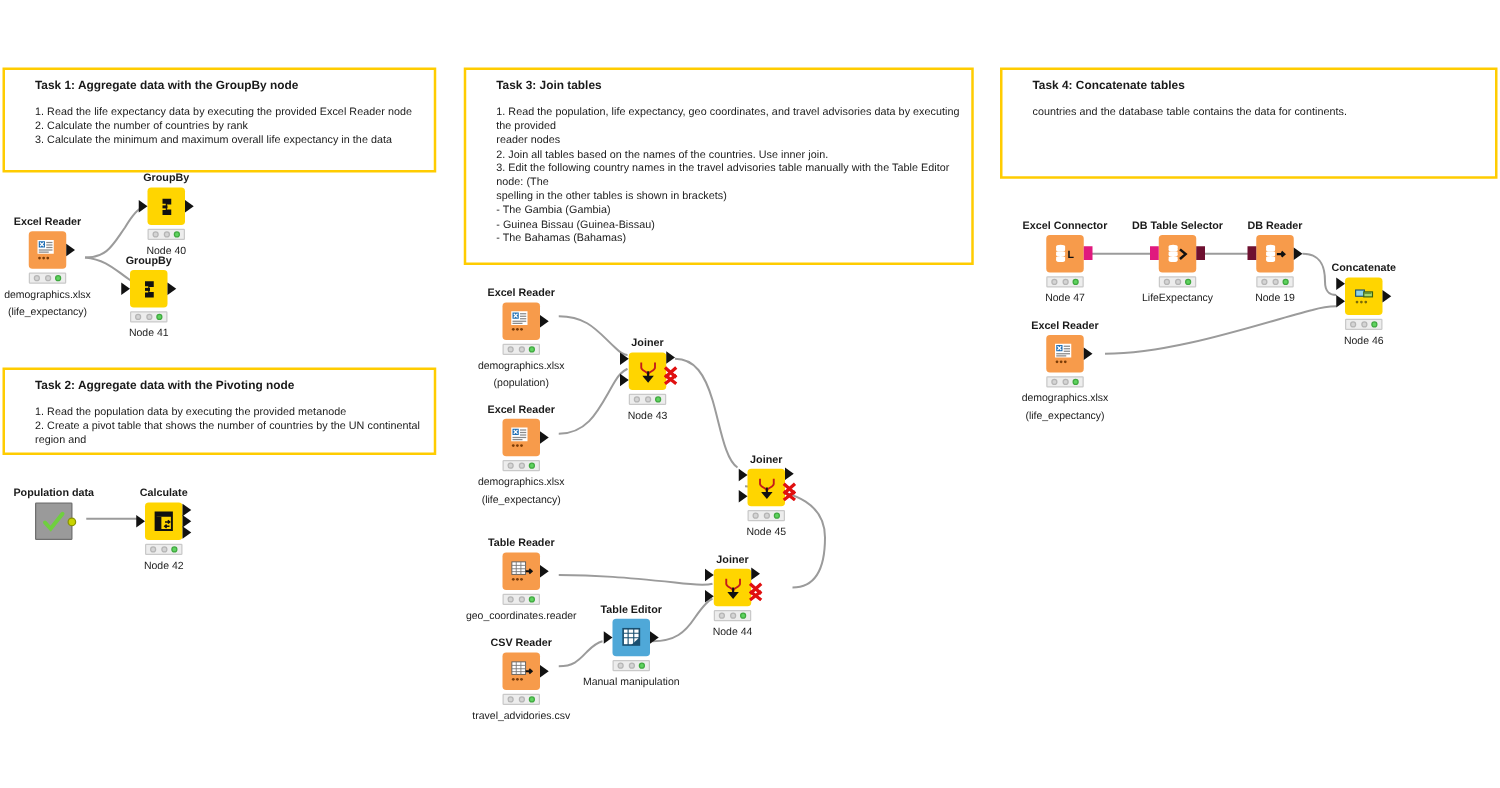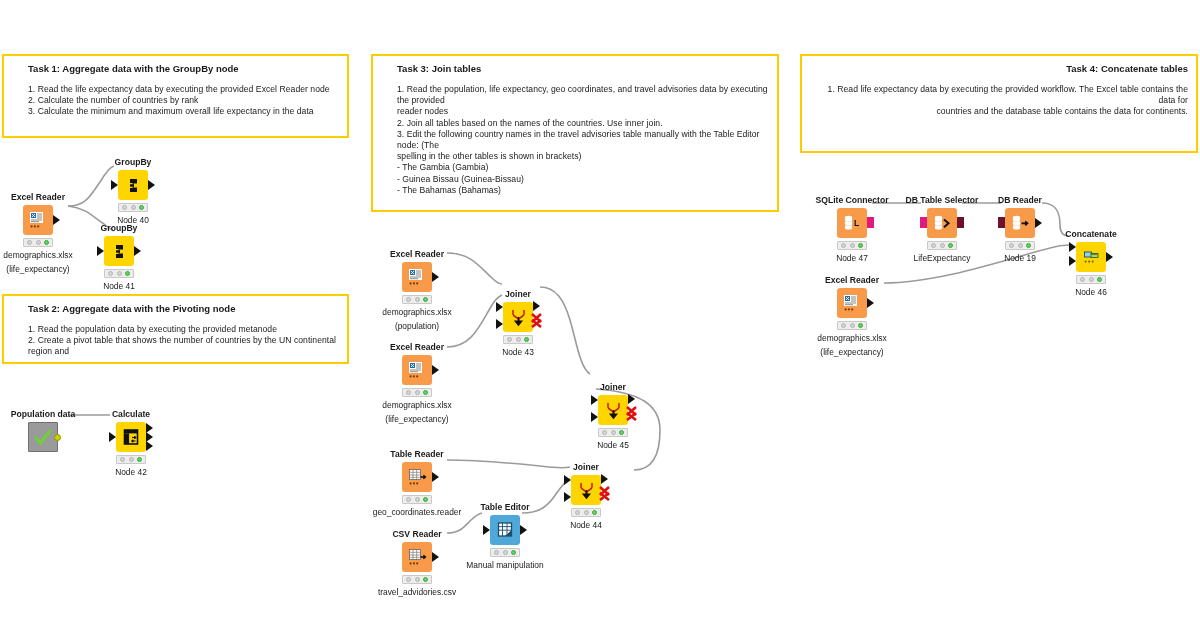--- a/index.html
+++ b/index.html
@@ -23,21 +23,21 @@
   }
   .task-line {
     font-size:8.6px; line-height:11.2px; margin:0;
     letter-spacing:0.04px;
   }
 
   
   #edges { position:absolute; left:0; top:0; width:1200px; height:630px; pointer-events:none; }
 
   
-  .node { position:absolute; width:74px;margin-top:20px; }
+  .node { position:absolute; width:74px; }
   .node-name {
     font-size:8.6px; font-weight:bold; text-align:center;
     line-height:10px; white-space:nowrap; margin-bottom:2px;
   }
   .node-row { position:relative; height:32px; display:flex; align-items:center; justify-content:center; }
   .node-box {
     width:30px; height:30px; border-radius:3px; position:relative;
     display:flex; align-items:center; justify-content:center;
   }
   .n-orange { background:#F79B4B; }
@@ -129,23 +129,22 @@
     <div class="task-line">1. Read the population, life expectancy, geo coordinates, and travel advisories data by executing the provided</div>
     <div class="task-line">reader nodes</div>
     <div class="task-line">2. Join all tables based on the names of the countries. Use inner join.</div>
     <div class="task-line">3. Edit the following country names in the travel advisories table manually with the Table Editor node: (The</div>
     <div class="task-line">spelling in the other tables is shown in brackets)</div>
     <div class="task-line">- The Gambia (Gambia)</div>
     <div class="task-line">- Guinea Bissau (Guinea-Bissau)</div>
     <div class="task-line">- The Bahamas (Bahamas)</div>
   </div>
 
-  <div class="task-box" style="left:800px; top:54px; width:398px; height:99px;text-align:right;">
+  <div class="task-box" style="left:800px; top:54px; width:398px; height:89px;">
     <div class="task-title">Task 4: Concatenate tables</div>
-    <div class="task-line">1. Read life expectancy data by executing the provided workflow. The Excel table contains the data for</div>
     <div class="task-line">countries and the database table contains the data for continents.</div>
   </div>
 
   <div class="node" style="left:1px; top:172px;">
     <div class="node-name">Excel Reader</div>
     <div class="node-row">
       <div class="node-box n-orange">
         <svg class="ico" width="19" height="19" viewBox="0 0 19 19">
           <rect x="1" y="1" width="13" height="11" fill="#ffffff"></rect>
           <rect x="2" y="2" width="5" height="5" fill="#1F6FB5"></rect>
@@ -445,21 +444,21 @@
     </div>
     <div class="traffic">
       <span class="bulb"></span>
       <span class="bulb"></span>
       <span class="bulb green"></span>
     </div>
     <div class="node-sub wide">Manual manipulation</div>
   </div>
 
   <div class="node" style="left:815px; top:175px;">
-    <div class="node-name">SQLite Connector</div>
+    <div class="node-name">Excel Connector</div>
     <div class="node-row">
       <div class="node-box n-orange">
         <svg class="ico" width="19" height="19" viewBox="0 0 19 19">
           <g fill="#ffffff">
             <ellipse cx="5.5" cy="3.3" rx="3.6" ry="1.5"></ellipse>
             <rect x="1.9" y="3.3" width="7.2" height="2.6"></rect>
             <ellipse cx="5.5" cy="5.9" rx="3.6" ry="1.5"></ellipse>
             <rect x="1.9" y="7.4" width="7.2" height="2.6"></rect>
             <ellipse cx="5.5" cy="10" rx="3.6" ry="1.5"></ellipse>
             <rect x="1.9" y="11.5" width="7.2" height="2.6"></rect>

